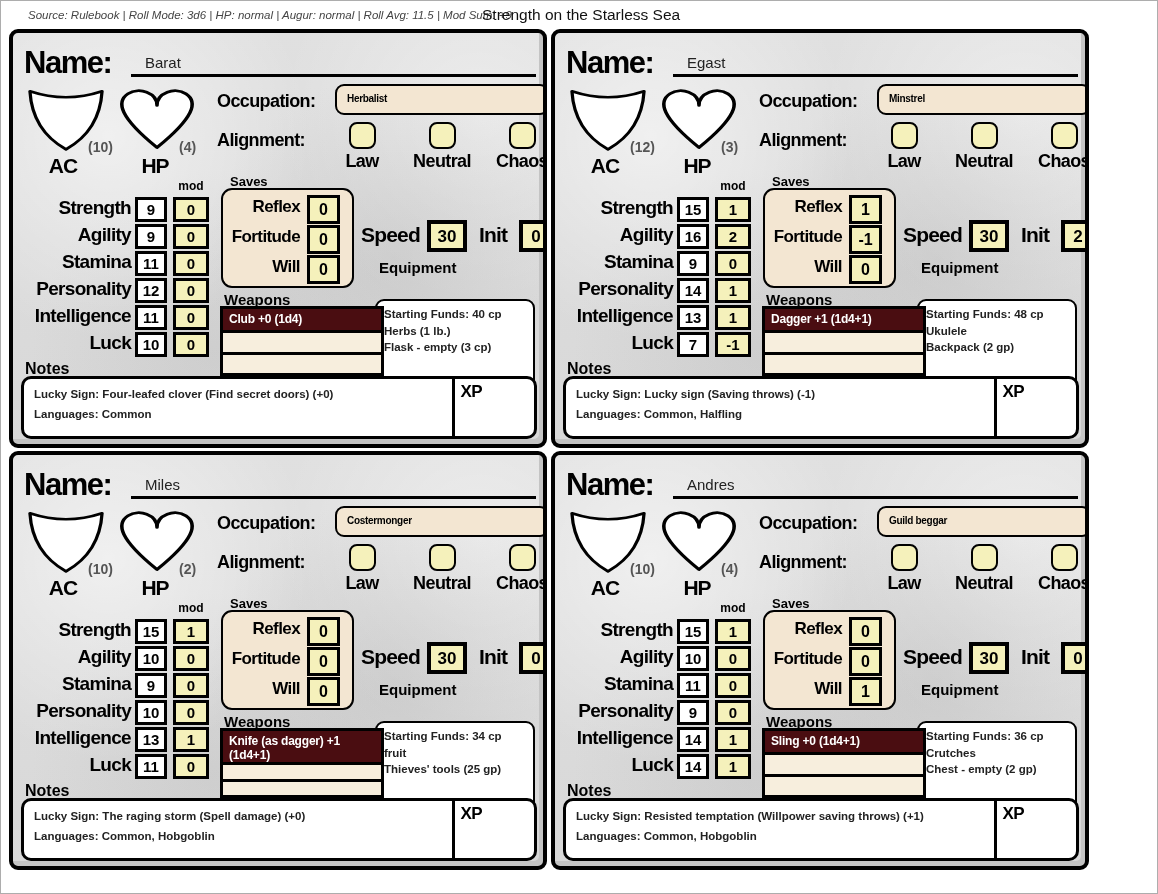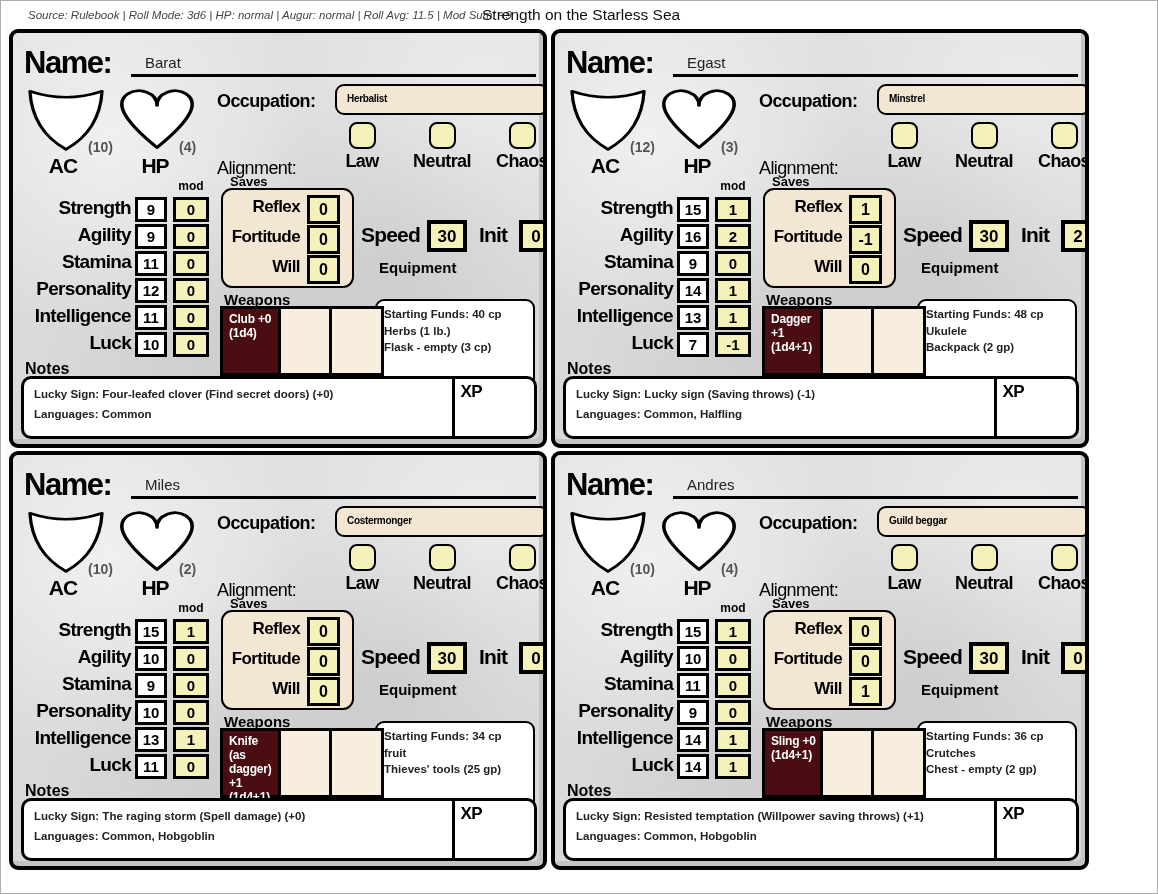--- a/index.html
+++ b/index.html
@@ -41,21 +41,21 @@
   .hp-paren { position:absolute; left:166px; top:106px; font-size:14px; font-weight:700; color:#555; }
   .ac-label { position:absolute; left:10px; top:121px; width:80px; text-align:center; font-size:21px; font-weight:700; letter-spacing:-1px;}
   .hp-label { position:absolute; left:102px; top:121px; width:80px; text-align:center; font-size:21px; font-weight:700; letter-spacing:-1px;}
   
   .occ-label { position:absolute; left:204px; top:58px; font-size:18px; font-weight:700; letter-spacing:-0.6px; }
   .occ-box {
     position:absolute; left:322px; top:51px; width:214px; height:31px;
     background:#f3e6d2; border:2.5px solid #000; border-radius:9px;
     font-size:10px; font-weight:700; letter-spacing:-0.3px; line-height:26px; padding-left:10px;
   }
-  .align-label { position:absolute; left:204px; top:97px; font-size:18px; font-weight:400; letter-spacing:-0.6px;margin-top:28px; }
+  .align-label { position:absolute; left:204px; top:97px; font-size:18px; font-weight:700; letter-spacing:-0.6px; }
   .align-col { position:absolute; top:89px; width:82px; text-align:center; }
   .align-col .chk {
     width:27px; height:27px; margin:0 auto; background:#f5f1bb;
     border:2.5px solid #000; border-radius:8px;
   }
   .align-col .align-name { font-size:18px; font-weight:700; letter-spacing:-0.6px; margin-top:2px; }
   .align-law { left:308px; } .align-neutral { left:388px; } .align-chaos { left:468px; }
   
   .saves-label { position:absolute; left:217px; top:141px; font-size:13px; font-weight:700; }
   .saves-box {
@@ -88,21 +88,21 @@
   .stat-row { position:absolute; left:0; width:200px; height:25px; }
   .stat-row .stat-name { position:absolute; right:82px; top:0; font-size:19px; font-weight:700; letter-spacing:-0.7px; white-space:nowrap; }
   .stat-row .stat-score { position:absolute; left:122px; top:0; width:32px; height:25px; background:#fff;
     border:3px solid #000; text-align:center; font-size:15px; font-weight:700; line-height:20px; }
   .stat-row .stat-mod { position:absolute; left:160px; top:0; width:36px; height:25px; background:#f5f1bb;
     border:3px solid #000; text-align:center; font-size:15px; font-weight:700; line-height:20px; }
   
   .weapons-label { position:absolute; left:211px; top:258px; font-size:15px; font-weight:700; }
   .weapons-box {
     position:absolute; left:207px; top:273px; width:164px; height:70px;
-    background:#000; padding:3px; display:flex; flex-direction:row; gap:3px;
+    background:#000; padding:3px; display:flex; flex-direction:column; gap:3px;
   }
   .weapon-row { flex:1; background:#f7eedd; }
   .weapon-row.filled { background:#4a0d11; color:#fff; font-size:12px; font-weight:700;
     letter-spacing:-0.2px; padding:3px 0 0 6px; }
   
   .notes-label { position:absolute; left:12px; top:327px; font-size:16px; font-weight:700; }
   .notes-box {
     position:absolute; left:8px; right:6px; top:343px; bottom:5px;
     background:#fff; border:3px solid #000; border-radius:10px;
   }

